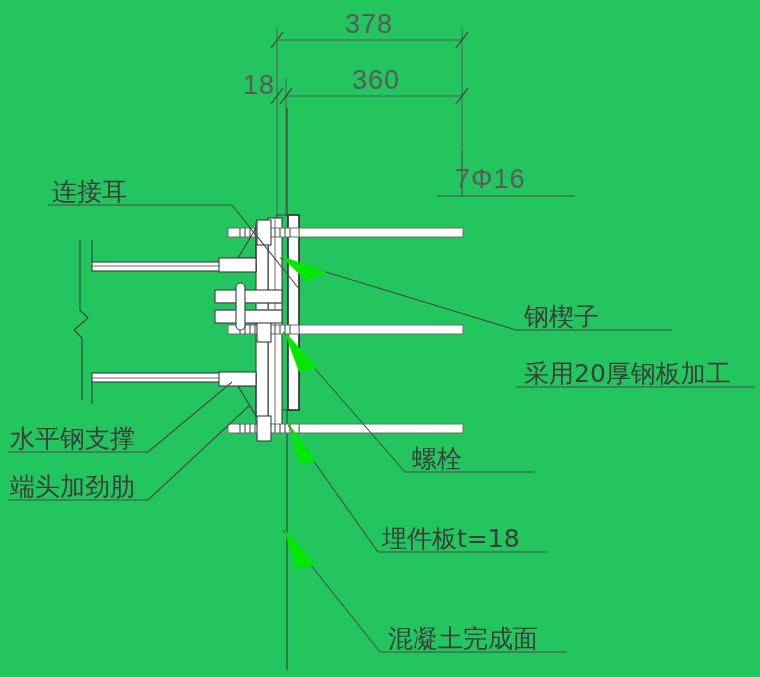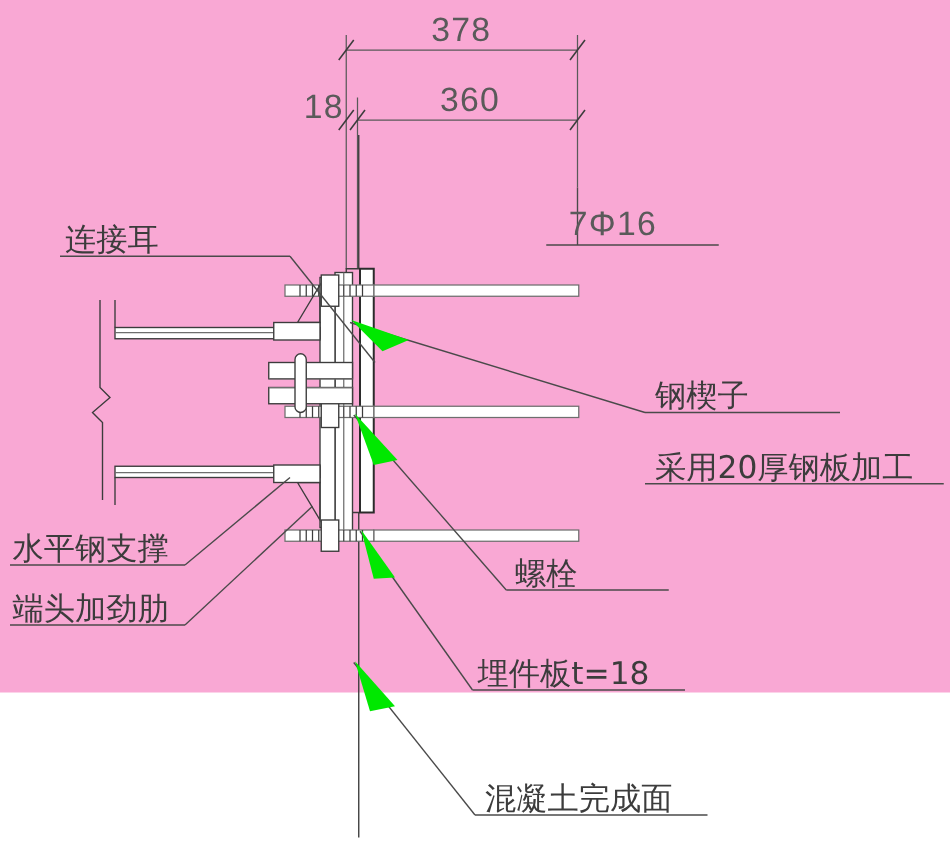--- a/index.html
+++ b/index.html
@@ -10,22 +10,22 @@
   }
   body {
     width: 760px;
     height: 677px;
     overflow: hidden;
     font-family: "Liberation Sans", sans-serif;
   }
   #drawing-root {
     position: relative;
     width: 760px;
-    height: 554px;
-    background: #f9a8d4;
+    height: 677px;
+    background: #22c55e;
   }
   svg#cad {
     display: block;
     width: 760px;
     height: 677px;
   }
   .ln  { stroke: #3c3c3c; stroke-width: 1.1; fill: none; }
   .ln-thin { stroke: #6e6e6e; stroke-width: 1; fill: none; }
   .dim { stroke: #595959; stroke-width: 1; fill: none; }
   .ext { stroke: #595959; stroke-width: 1; fill: none; }

